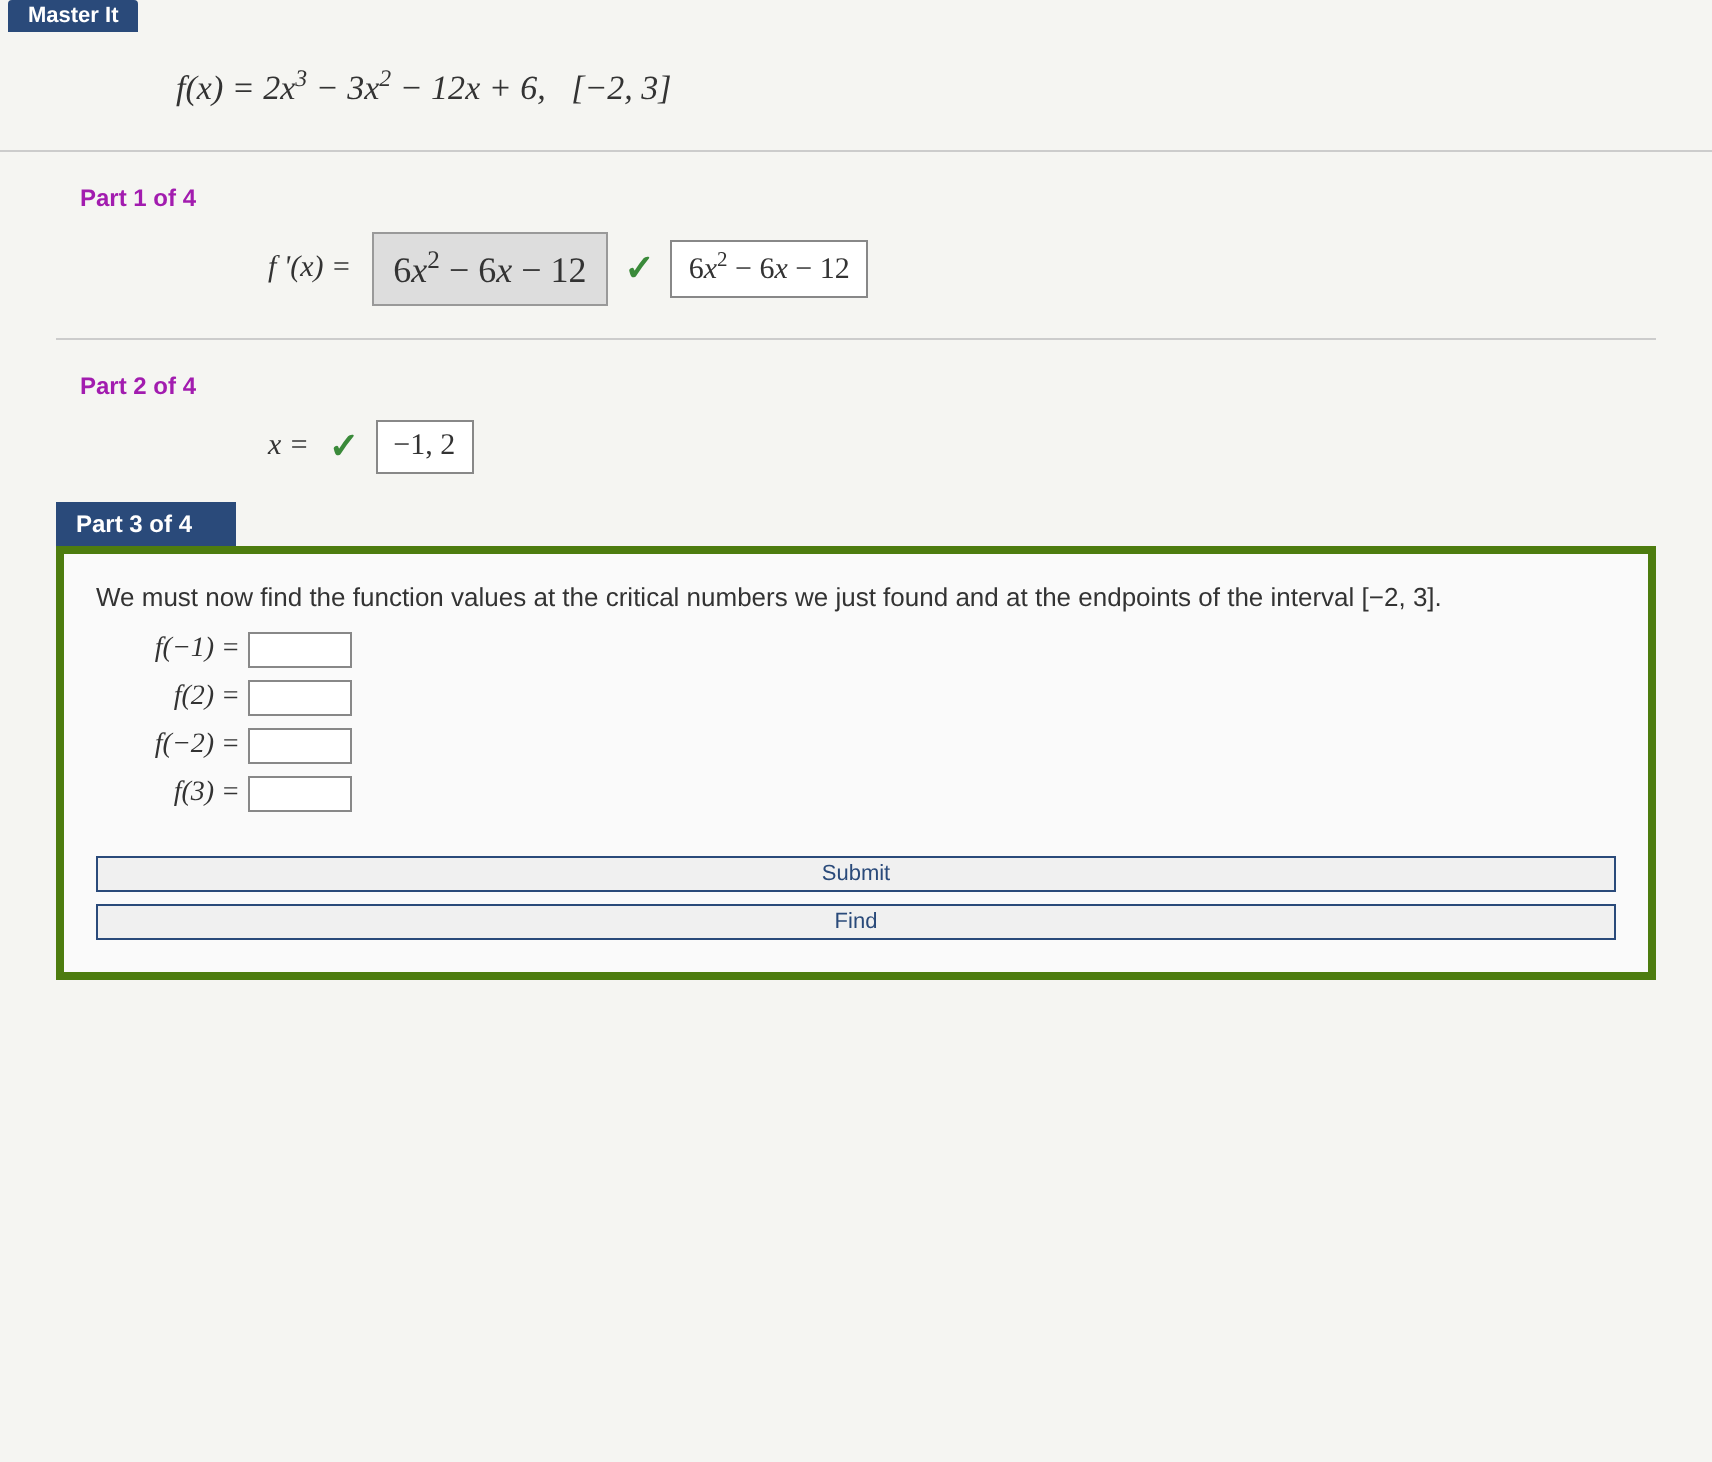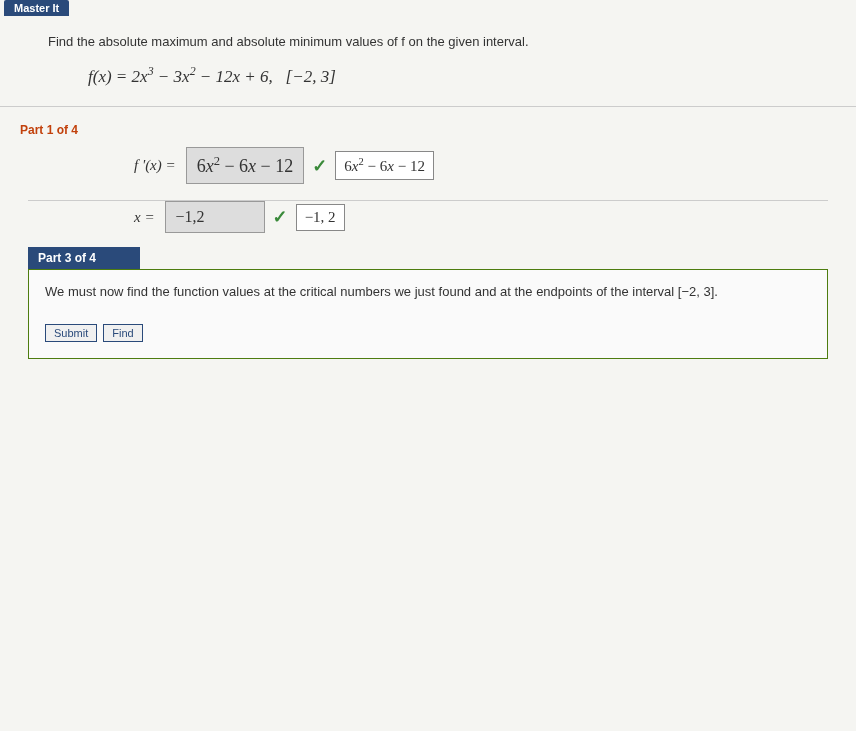--- a/index.html
+++ b/index.html
@@ -43,22 +43,22 @@
     }
     .eqn {
       margin-left: 40px;
       font-style: italic;
       font-family: 'Times New Roman', serif;
       font-size: 17px;
     }
     .part-label {
       font-weight: bold;
       font-size: 12px;
-      margin: 16px 0 10px 20px;
-      color: #c2410c;
+      margin: 16px 0 10px 40px;
+      color: #a21caf;
     }
     .part-desc {
       margin: 0 40px 14px 48px;
       line-height: 1.5;
     }
     .answer-row {
       display: flex;
       align-items: center;
       margin-left: 110px;
       gap: 8px;
@@ -101,24 +101,24 @@
       margin: 16px 28px 0 28px;
     }
     .active-part-header {
       background: #2a4a7a;
       color: #fff;
       padding: 4px 10px;
       font-size: 12px;
       font-weight: bold;
       margin: 14px 0 0 28px;
       display: inline-block;
-      width: 112px;
+      width: 90px;
     }
     .active-box {
-      border: 1px solid #4d7c0f;
+      border: 4px solid #4d7c0f;
       background: #fafafa;
       margin: 0 28px 0 28px;
       padding: 12px 16px 16px 16px;
     }
     .func-grid {
       display: grid;
       grid-template-columns: 56px 60px;
       row-gap: 6px;
       margin: 8px 0 0 20px;
       align-items: center;
@@ -135,20 +135,21 @@
       height: 18px;
       border: 1px solid #888;
       background: #fff;
       font-size: 12px;
       padding: 1px 3px;
     }
     .btn-row {
       margin-top: 22px;
       display: flex;
       gap: 6px;
+      flex-direction: column;
     }
     .btn {
       border: 1px solid #2a4a7a;
       background: #f0f0f0;
       color: #2a4a7a;
       font-size: 11px;
       padding: 2px 8px;
       cursor: pointer;
     }
     .sup { font-size: 0.7em; vertical-align: super; }
@@ -156,48 +157,57 @@
 </head>
 <body>
 
 <div class="page">
 
   <div class="tab-bar">
     <div class="tab">Master It</div>
   </div>
 
   <div class="question-section">
-    <div class="problem-text">Find the absolute maximum and absolute minimum values of f on the given interval.</div>
     <div class="eqn"><i>f</i>(<i>x</i>) = 2<i>x</i><span class="sup">3</span> − 3<i>x</i><span class="sup">2</span> − 12<i>x</i> + 6,&nbsp;&nbsp;&nbsp;[−2, 3]</div>
   </div>
 
   <div>
     <div class="part-label">Part 1 of 4</div>
     <div class="answer-row">
       <span class="lhs">f '(x) =</span>
       <span class="answer-box answer-box-lg">6<i>x</i><span class="sup">2</span> − 6<i>x</i> − 12</span>
       <span class="check">✓</span>
       <span class="confirm-box">6<i>x</i><span class="sup">2</span> − 6<i>x</i> − 12</span>
     </div>
     <hr class="hr">
   </div>
 
   <div>
+    <div class="part-label">Part 2 of 4</div>
     <div class="answer-row">
       <span class="lhs">x =</span>
-      <span class="answer-box">−1,2</span>
       <span class="check">✓</span>
       <span class="confirm-box">−1, 2</span>
     </div>
   </div>
 
   <div>
     <div class="active-part-header">Part 3 of 4</div>
     <div class="active-box">
       <div style="line-height:1.5;">We must now find the function values at the critical numbers we just found and at the endpoints of the interval [−2, 3].</div>
+      <div class="func-grid">
+        <div class="func-label">f(−1) =</div>
+        <input class="func-input" value="" style="">
+        <div class="func-label">f(2) =</div>
+        <input class="func-input" value="" style="">
+        <div class="func-label">f(−2) =</div>
+        <input class="func-input" value="" style="">
+        <div class="func-label">f(3) =</div>
+        <input class="func-input" value="" style="">
+      </div>
       <div class="btn-row">
         <button class="btn">Submit</button>
         <button class="btn">Find</button>
       </div>
     </div>
   </div>
 
 </div>
 
 </body></html>

